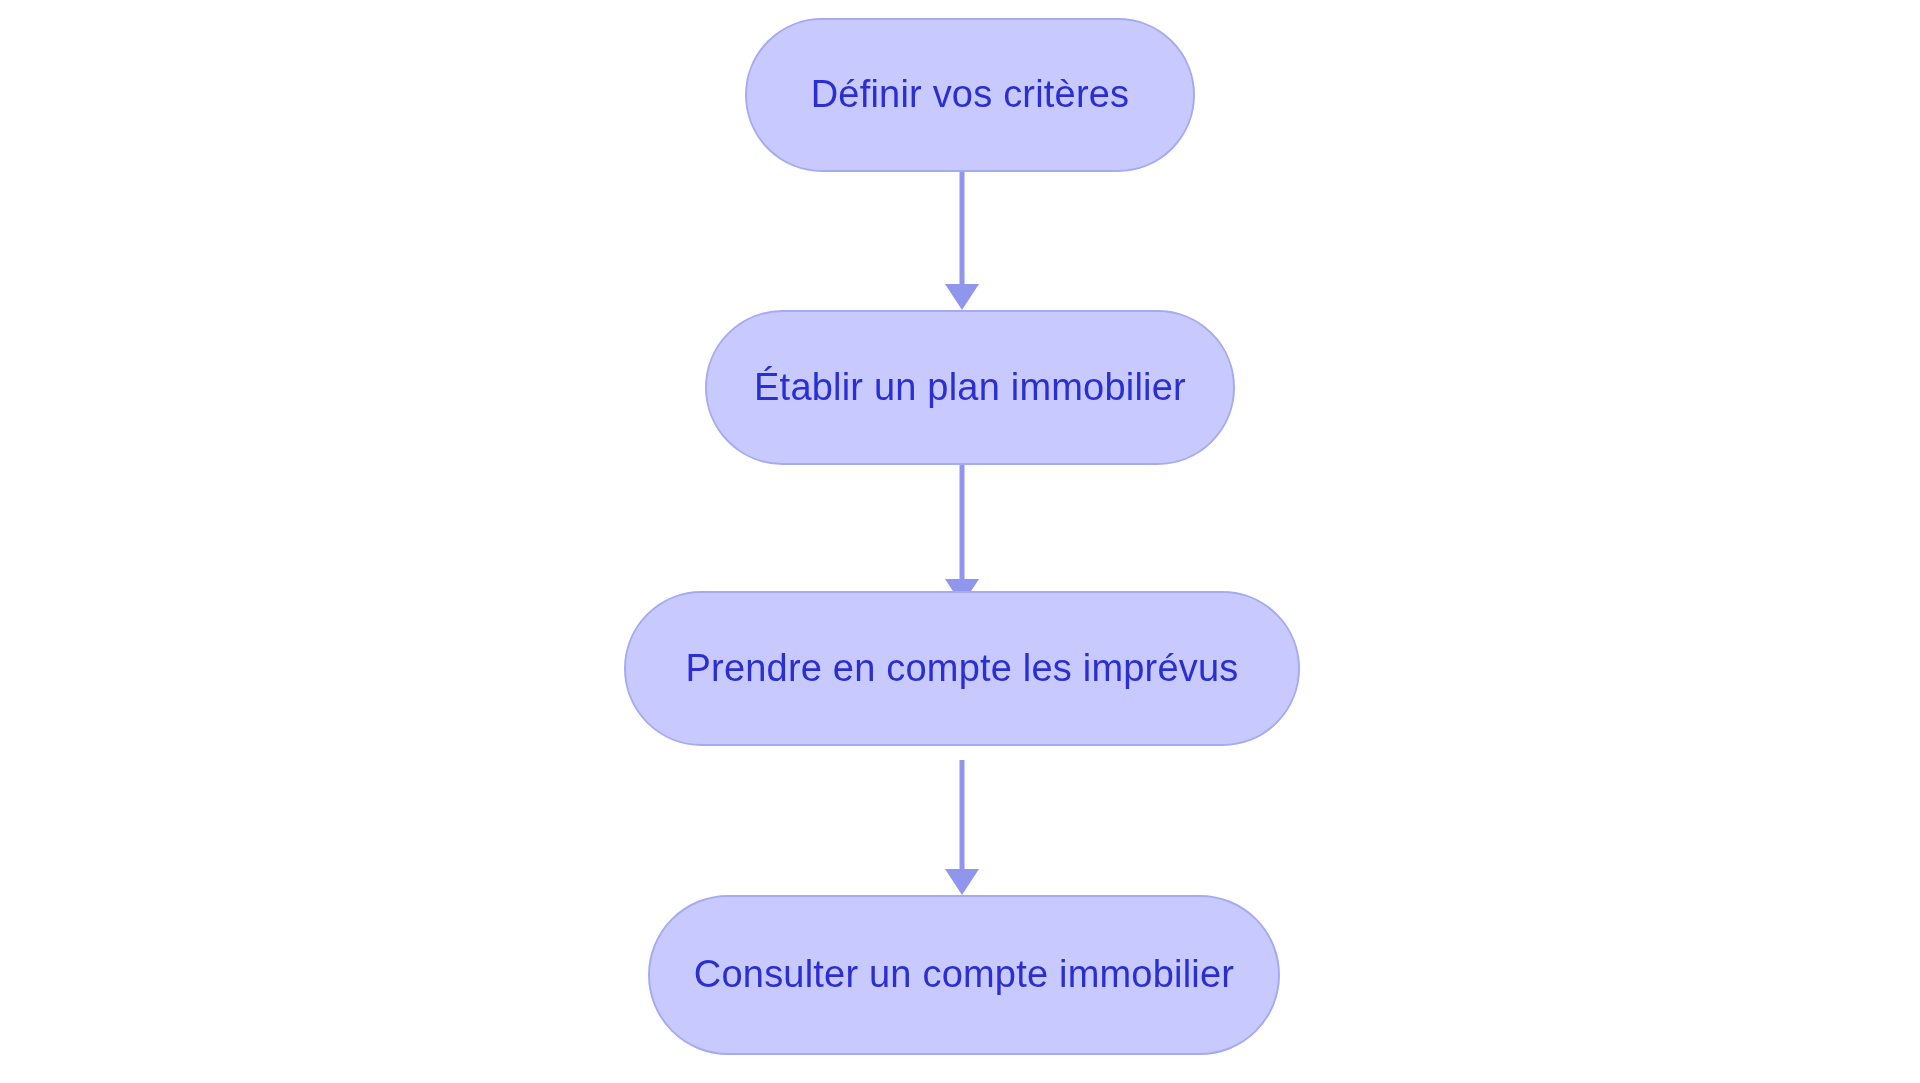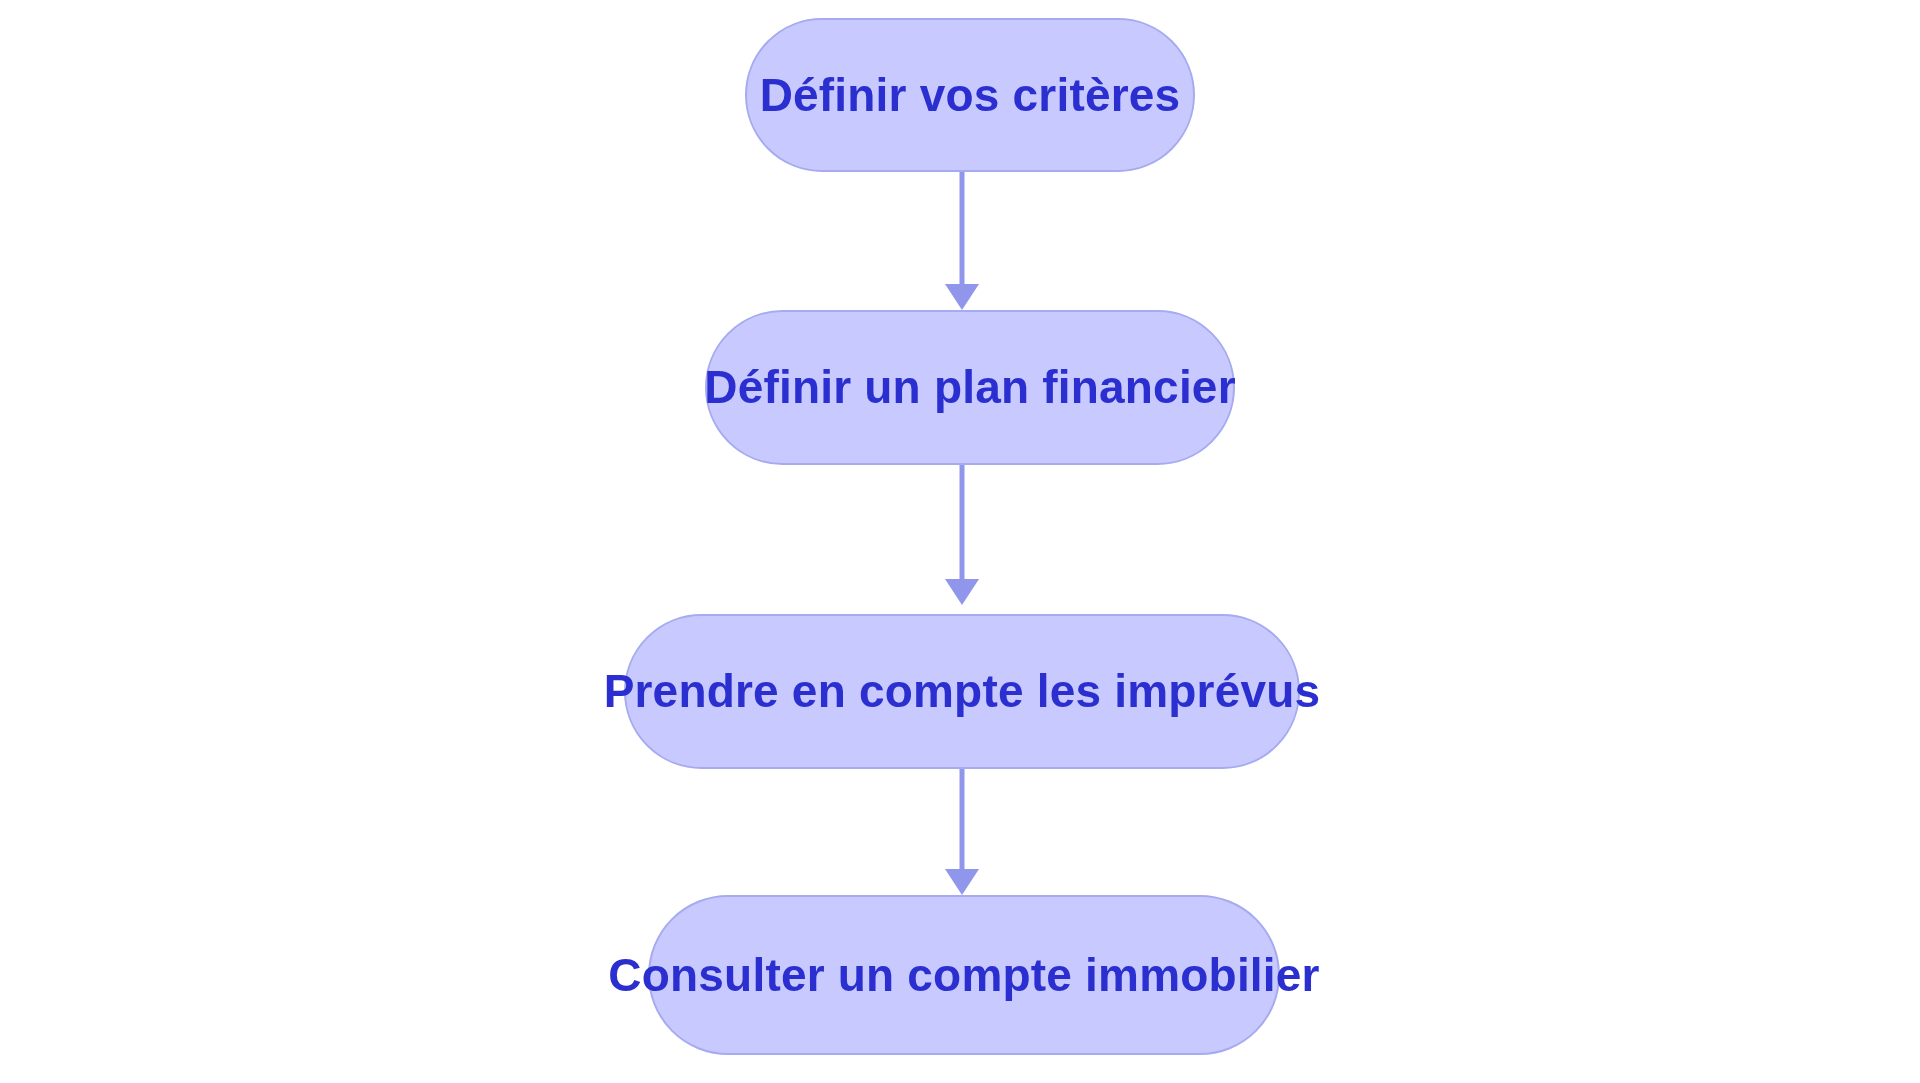--- a/index.html
+++ b/index.html
@@ -28,22 +28,22 @@
     justify-content: center;
     background: #c8caff;
     border: 2px solid #a6abf0;
     border-radius: 9999px;
     z-index: 2;
   }
 
   .flow-node-label {
     color: #2b2fd0;
     font-family: "Liberation Sans", sans-serif;
-    font-size: 46px;
-    font-weight: 700;
+    font-size: 38px;
+    font-weight: 400;
     letter-spacing: 0.2px;
     line-height: 1.1;
     white-space: nowrap;
     text-align: center;
   }
 
   .flow-edge {
     position: absolute;
     z-index: 1;
   }
@@ -81,21 +81,21 @@
       <div class="flow-edge-head" style="top: 114px; border-top-color: rgb(143, 150, 236);"></div>
     </div>
     <div class="flow-edge" style="left: 942px; top: 760px; width: 40px; height: 135px;">
       <div class="flow-edge-line" style="height: 109px; background: rgb(143, 150, 236);"></div>
       <div class="flow-edge-head" style="top: 109px; border-top-color: rgb(143, 150, 236);"></div>
     </div>
     <div class="flow-node" style="left: 745px; top: 18px; width: 450px; height: 154px; background: rgb(200, 202, 255); border-color: rgb(166, 171, 240);">
       <span class="flow-node-label" style="color: rgb(43, 47, 208);">Définir vos critères</span>
     </div>
     <div class="flow-node" style="left: 705px; top: 310px; width: 530px; height: 155px; background: rgb(200, 202, 255); border-color: rgb(166, 171, 240);">
-      <span class="flow-node-label" style="color: rgb(43, 47, 208);">Définir un plan financier</span>
+      <span class="flow-node-label" style="color: rgb(43, 47, 208);">Établir un plan immobilier</span>
     </div>
-    <div class="flow-node" style="left: 624px; top: 614px; width: 676px; height: 155px; background: rgb(200, 202, 255); border-color: rgb(166, 171, 240);">
+    <div class="flow-node" style="left: 624px; top: 591px; width: 676px; height: 155px; background: rgb(200, 202, 255); border-color: rgb(166, 171, 240);">
       <span class="flow-node-label" style="color: rgb(43, 47, 208);">Prendre en compte les imprévus</span>
     </div>
     <div class="flow-node" style="left: 648px; top: 895px; width: 632px; height: 160px; background: rgb(200, 202, 255); border-color: rgb(166, 171, 240);">
       <span class="flow-node-label" style="color: rgb(43, 47, 208);">Consulter un compte immobilier</span>
     </div>
   </div>
 
 </body></html>

